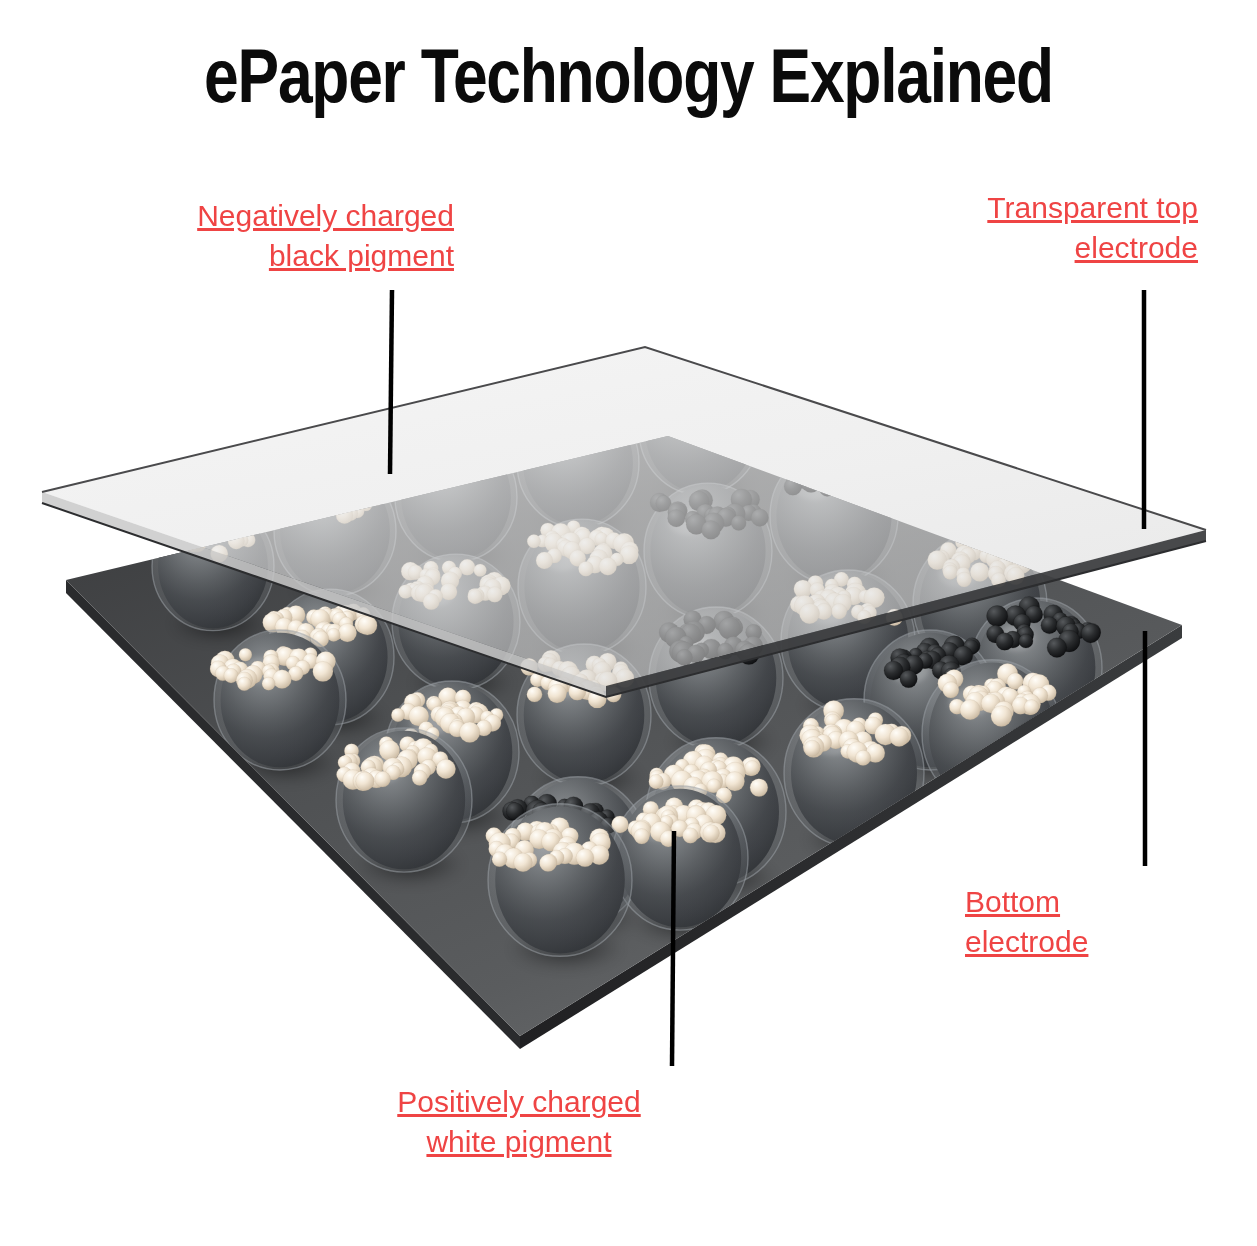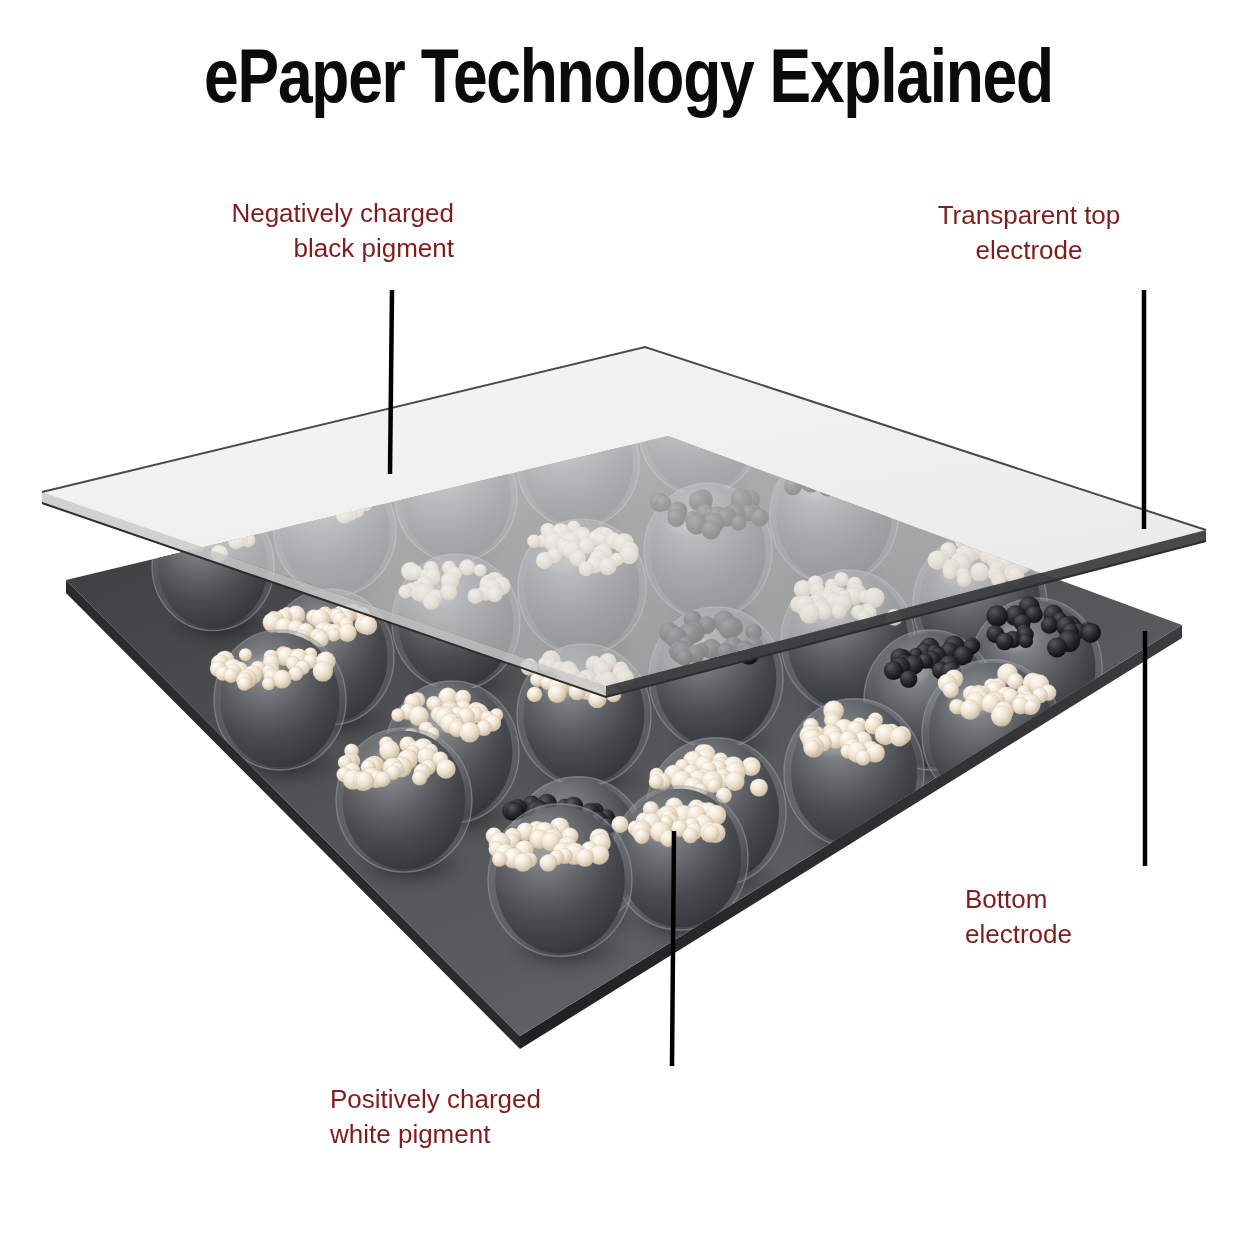--- a/index.html
+++ b/index.html
@@ -29,48 +29,49 @@
     line-height: 1.0;
     transform: scaleX(0.82);
     transform-origin: 50% 50%;
     white-space: nowrap;
     color: #0b0b0b;
   }
 
   
   .callout {
     position: absolute;
-    font-size: 26px;
+    font-size: 30px;
     line-height: 1.34;
-    color: #7f1d1d;
+    color: #ef4444;
     white-space: pre-line;
+    text-decoration: underline;
   }
   #label-black-pigment {
     left: 68px;
     top: 196px;
     width: 386px;
     text-align: right;
   }
   #label-top-electrode {
     left: 860px;
-    top: 198px;
+    top: 188px;
     width: 338px;
-    text-align: center;
+    text-align: right;
   }
   #label-bottom-electrode {
     left: 965px;
     top: 882px;
     width: 226px;
     text-align: left;
   }
   #label-white-pigment {
     left: 330px;
     top: 1082px;
     width: 378px;
-    text-align: left;
+    text-align: center;
   }
 
   
   #stage {
     position: absolute;
     left: 0;
     top: 0;
     width: 1257px;
     height: 1246px;
   }

